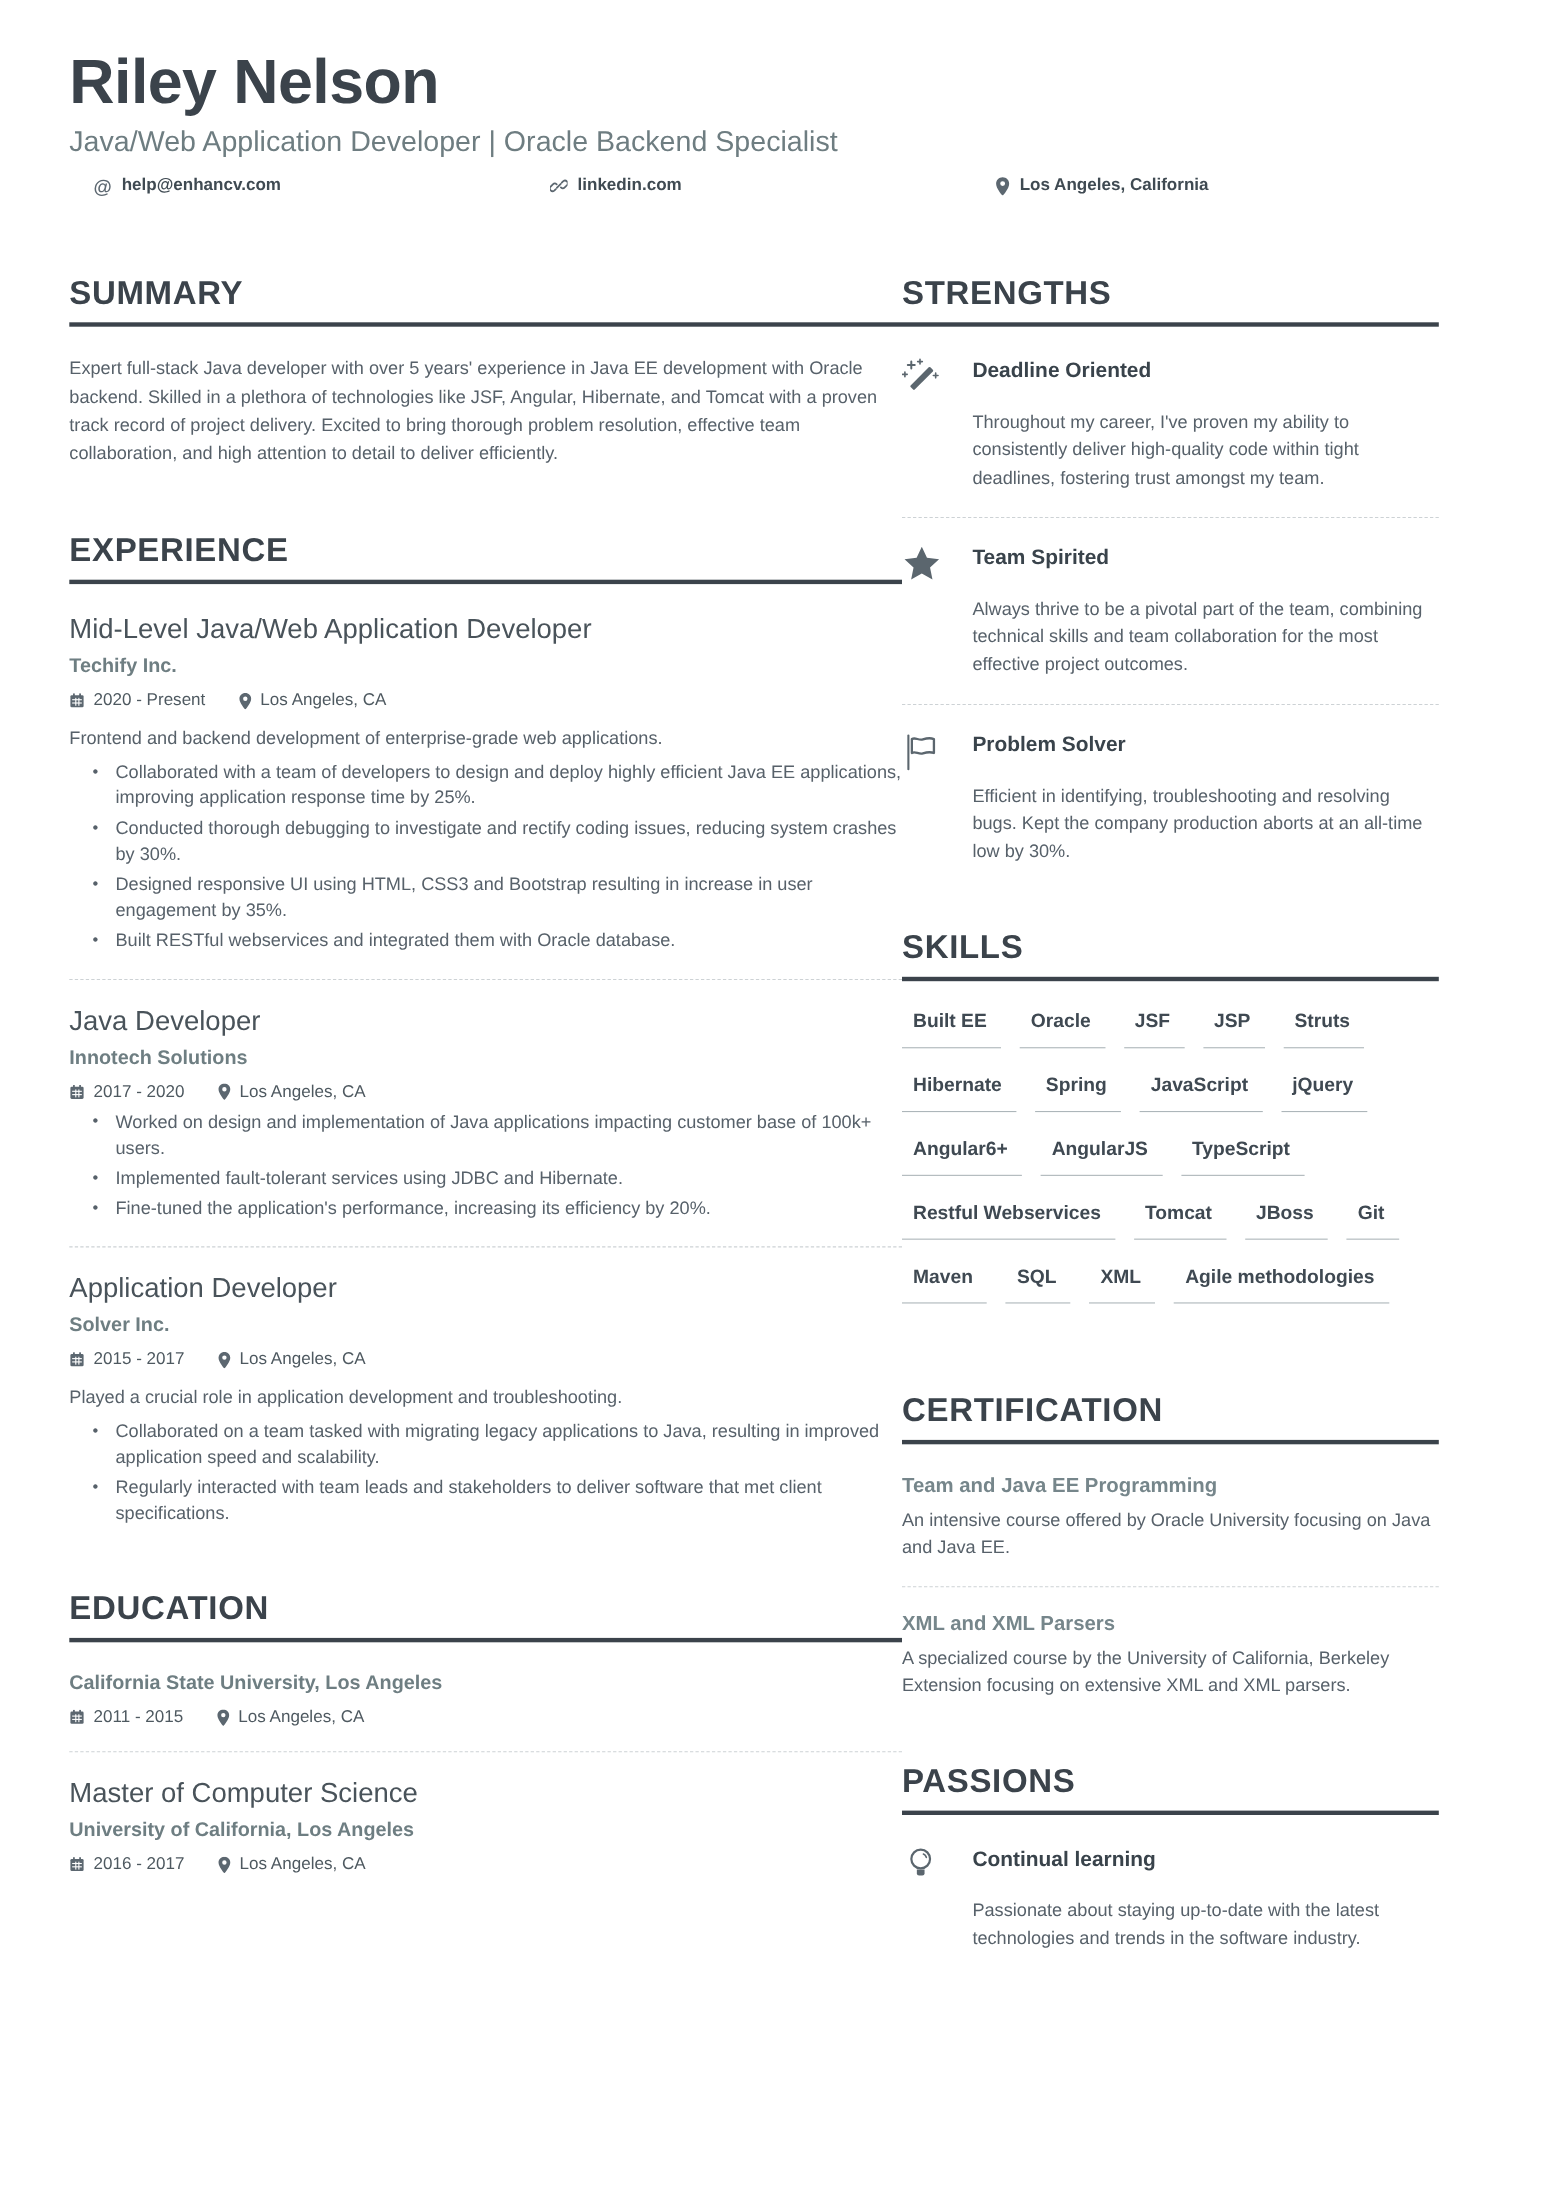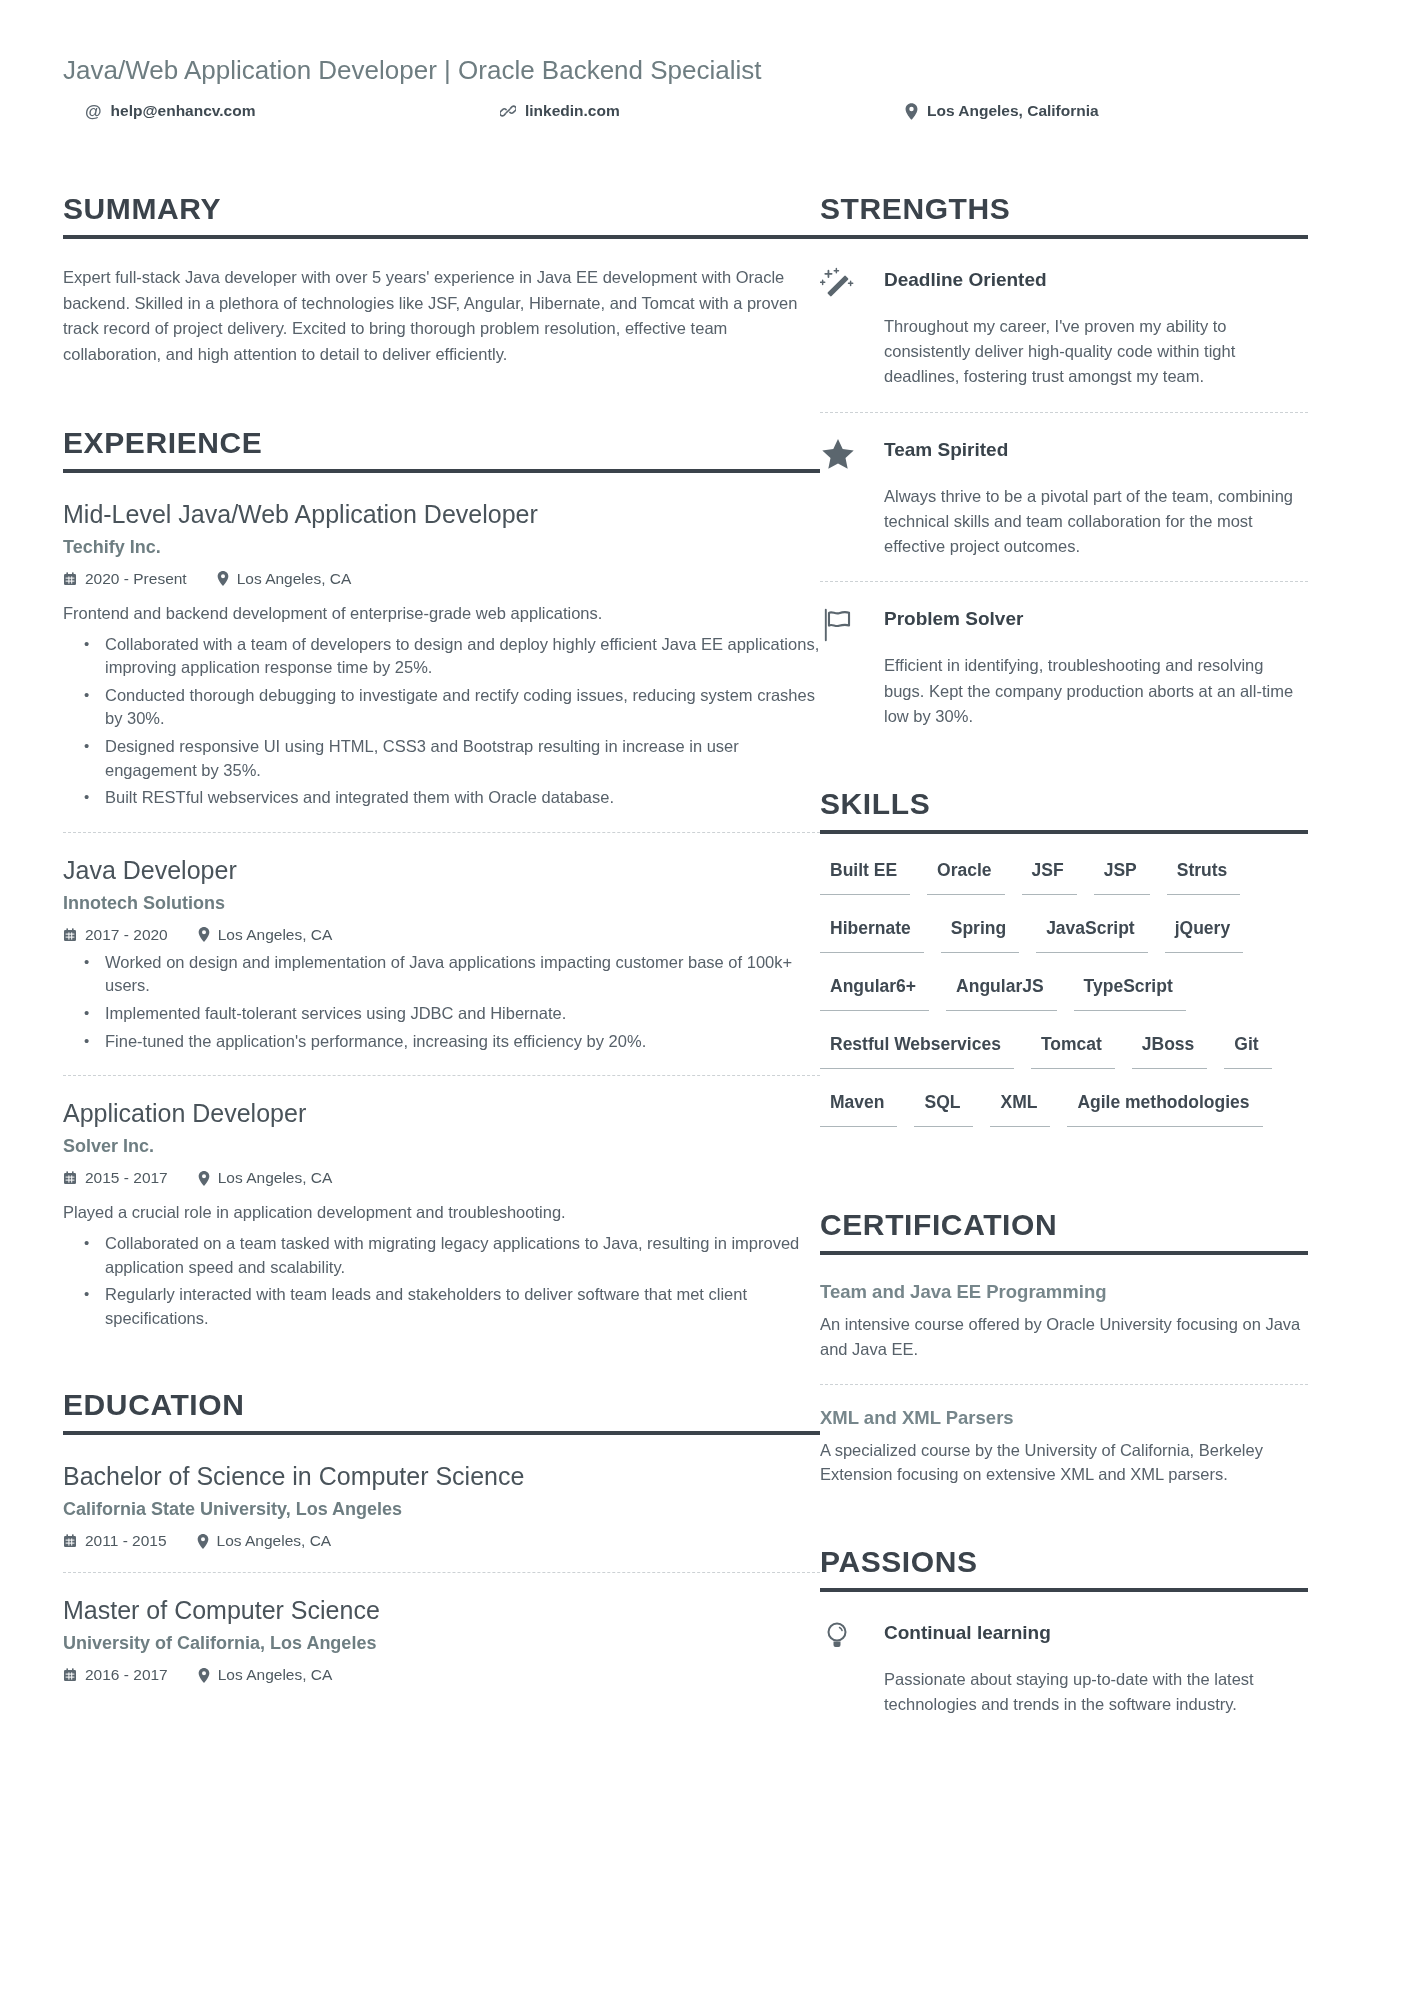--- a/index.html
+++ b/index.html
@@ -56,20 +56,21 @@
 
   .cert-title{font-size:18.5px;font-weight:700;color:#76868b;}
   .cert-text{font-size:16.5px;line-height:1.5;color:#57616a;margin-top:9px;}
 </style>
 </head>
 <body>
 
 <div class="page">
 
   <div>
+    <div class="name">Riley Nelson</div>
     <div class="headline">Java/Web Application Developer | Oracle Backend Specialist</div>
     <div class="contact-row">
       <div class="contact-item c1">
         <span class="cicon at-glyph">@</span>
         <span>help@enhancv.com</span>
       </div>
       <div class="contact-item c2">
         <span class="cicon">
           <svg width="16" height="16" viewBox="0 0 16 16" fill="none" stroke="currentColor" stroke-width="1.6" stroke-linecap="round">
             <path d="M6.2 9.8l3.6-3.6"></path>
@@ -208,21 +209,20 @@
             <li>Collaborated on a team tasked with migrating legacy applications to Java, resulting in improved application speed and scalability.</li>
             <li>Regularly interacted with team leads and stakeholders to deliver software that met client specifications.</li>
           </ul>
         </div>
       </div>
 
       <div class="section last">
         <h2>EDUCATION</h2>
 
         <div>
-          <div class="job-title">Bachelor of Science in Computer Science</div>
           <div class="company">California State University, Los Angeles</div>
           <div class="meta">
             <span class="meta-item">
               <span class="micon">
                 <svg width="14" height="14" viewBox="0 0 14 14">
                     <rect x="1" y="2" width="12" height="11" rx="1.2" fill="currentColor"></rect>
                     <rect x="3.4" y="0.4" width="1.6" height="2.6" fill="currentColor"></rect>
                     <rect x="9" y="0.4" width="1.6" height="2.6" fill="currentColor"></rect>
                     <rect x="2.6" y="5.6" width="8.8" height="1" fill="#fff"></rect>
                     <rect x="2.6" y="8.6" width="8.8" height="1" fill="#fff"></rect>

